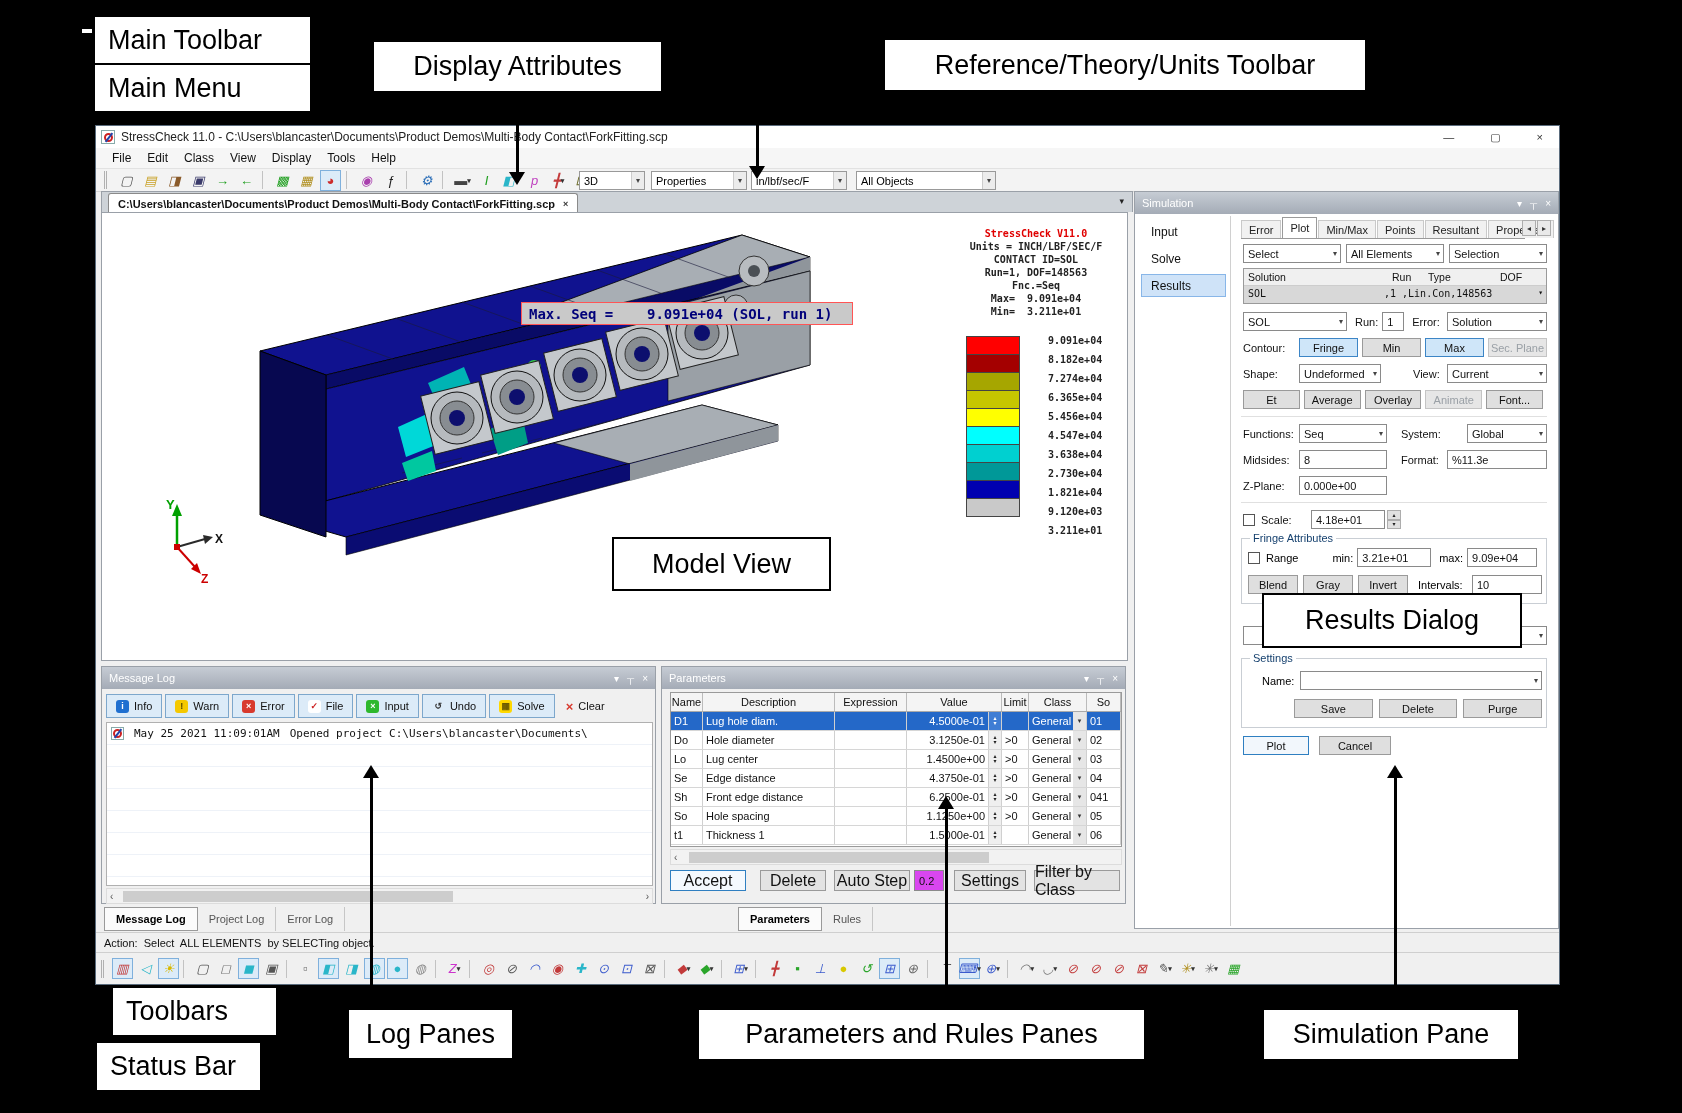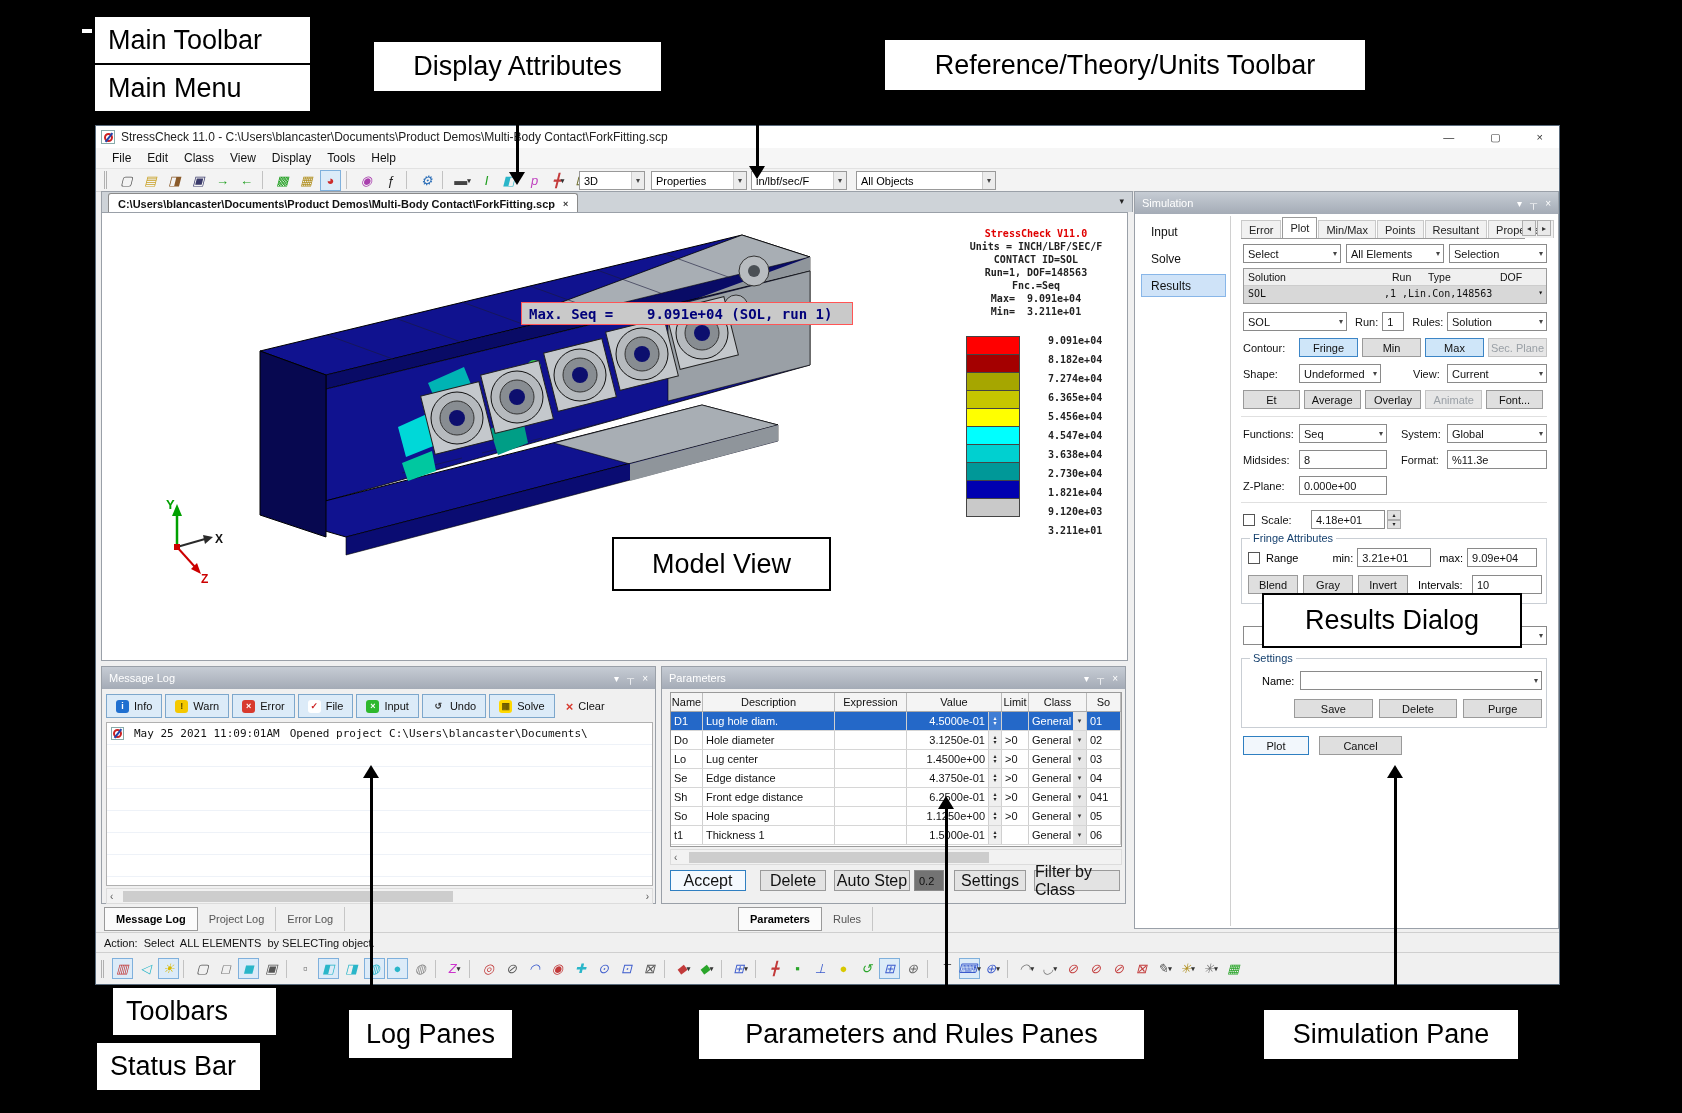--- a/index.html
+++ b/index.html
@@ -104,21 +104,21 @@
   .c-clsdd{width:14px;background:#e6e6e6;font-size:7px;justify-content:center;color:#333}
   .c-so{width:34px}
   .h-val{width:95px}.h-cls{width:58px}
   .prow[data-state="selected"]{background:#2468c8;color:#fff}
   .prow[data-state="selected"] .c-spin{background:#3f7dd4;color:#fff}
   .prow[data-state="selected"] .c-clsdd{background:#e6e6e6;color:#333}
   .pbtns{position:absolute;left:0;top:203px;width:100%;height:22px}
   .pbtn{position:absolute;height:21px;background:#e3e3e3;border:1px solid #9a9a9a;font-size:16px;
     display:flex;align-items:center;justify-content:center;color:#111}
   .pbtn[data-state="primary"]{border:1px solid #2f7fc1;background:#f4f9fe}
-  .pinput{position:absolute;height:21px;background:#737373;border:1px solid #8a8a8a;font-size:11px;
+  .pinput{position:absolute;height:21px;background:#d946ef;border:1px solid #8a8a8a;font-size:11px;
     display:flex;align-items:center;padding-left:4px;color:#111}
 
   
   .snav{position:absolute;left:2px;top:24px;width:94px;bottom:2px;background:#fff;
     border-right:1px solid #d0d0d0}
   .snav-item{height:23px;margin:4px 4px 4px 4px;display:flex;align-items:center;
     padding-left:9px;font-size:12px;color:#111;border:1px solid transparent}
   .snav-item[data-state="active"]{background:#cfe3f8;border-color:#88b6e8}
   .sdialog{position:absolute;left:100px;top:22px;width:318px;bottom:2px;background:#fff}
   .stabs{position:absolute;left:6px;top:4px;display:flex;align-items:flex-end;height:21px;width:284px;
@@ -743,21 +743,21 @@
           </div>
         </div>
 
         <div class="srow" style="top:98px">
           <span class="scombo" data-name="solution-combo" style="width:104px">
             <span>SOL</span>
               <span class="ar">▾</span>
           </span>
           <span class="lbl" style="margin-left:8px">Run:</span>
           <span class="sinput" data-name="run-input" style="width:22px;margin-left:4px">1</span>
-          <span class="lbl" style="margin-left:8px">Rules:</span>
+          <span class="lbl" style="margin-left:8px">Error:</span>
           <span class="scombo" data-name="plot-type-combo" style="width:100px;margin-left:auto">
             <span>Solution</span>
               <span class="ar">▾</span>
           </span>
         </div>
 
         <div class="srow" style="top:124px">
           <span class="lbl w56">Contour:</span>
           <span style="display:flex;gap:4px;flex:1">
 
@@ -810,21 +810,21 @@
 
         <div class="ssep" style="top:202px"></div>
 
         <div class="srow" style="top:210px">
           <span class="lbl w56">Functions:</span>
           <span class="scombo" data-name="functions-combo" style="width:88px">
             <span>Seq</span>
               <span class="ar">▾</span>
           </span>
           <span class="lbl" style="margin-left:14px">System:</span>
-          <span class="scombo" data-name="system-combo" style="width:100px;margin-left:auto">
+          <span class="scombo" data-name="system-combo" style="width:80px;margin-left:auto">
             <span>Global</span>
               <span class="ar">▾</span>
           </span>
         </div>
 
         <div class="srow" style="top:236px">
           <span class="lbl w56">Midsides:</span>
           <span class="sinput" data-name="midsides-input" style="width:88px">8</span>
           <span class="lbl" style="margin-left:14px">Format:</span>
           <span class="sinput" data-name="format-input" style="width:100px;margin-left:auto">%11.3e</span>
@@ -900,21 +900,21 @@
                 <span>Purge</span>
               </span>
             </div>
         </div>
 
         <div class="srow" style="top:522px">
 
         <span class="sbtn" style="width:66px;margin-right:10px" data-name="plot-button" data-state="primary">
               <span>Plot</span>
             </span>
-            <span class="sbtn" style="width:83px;margin-right:28px" data-name="cancel-button">
+            <span class="sbtn" style="width:72px;margin-right:28px" data-name="cancel-button">
               <span>Cancel</span>
             </span>
           </div>
       </div>
     </div>
 
     <div class="btabs" style="left:8px" data-name="log-tab-group">
 
     <span class="btab" data-name="log-tab" data-state="active">
           <span>Message Log</span>

